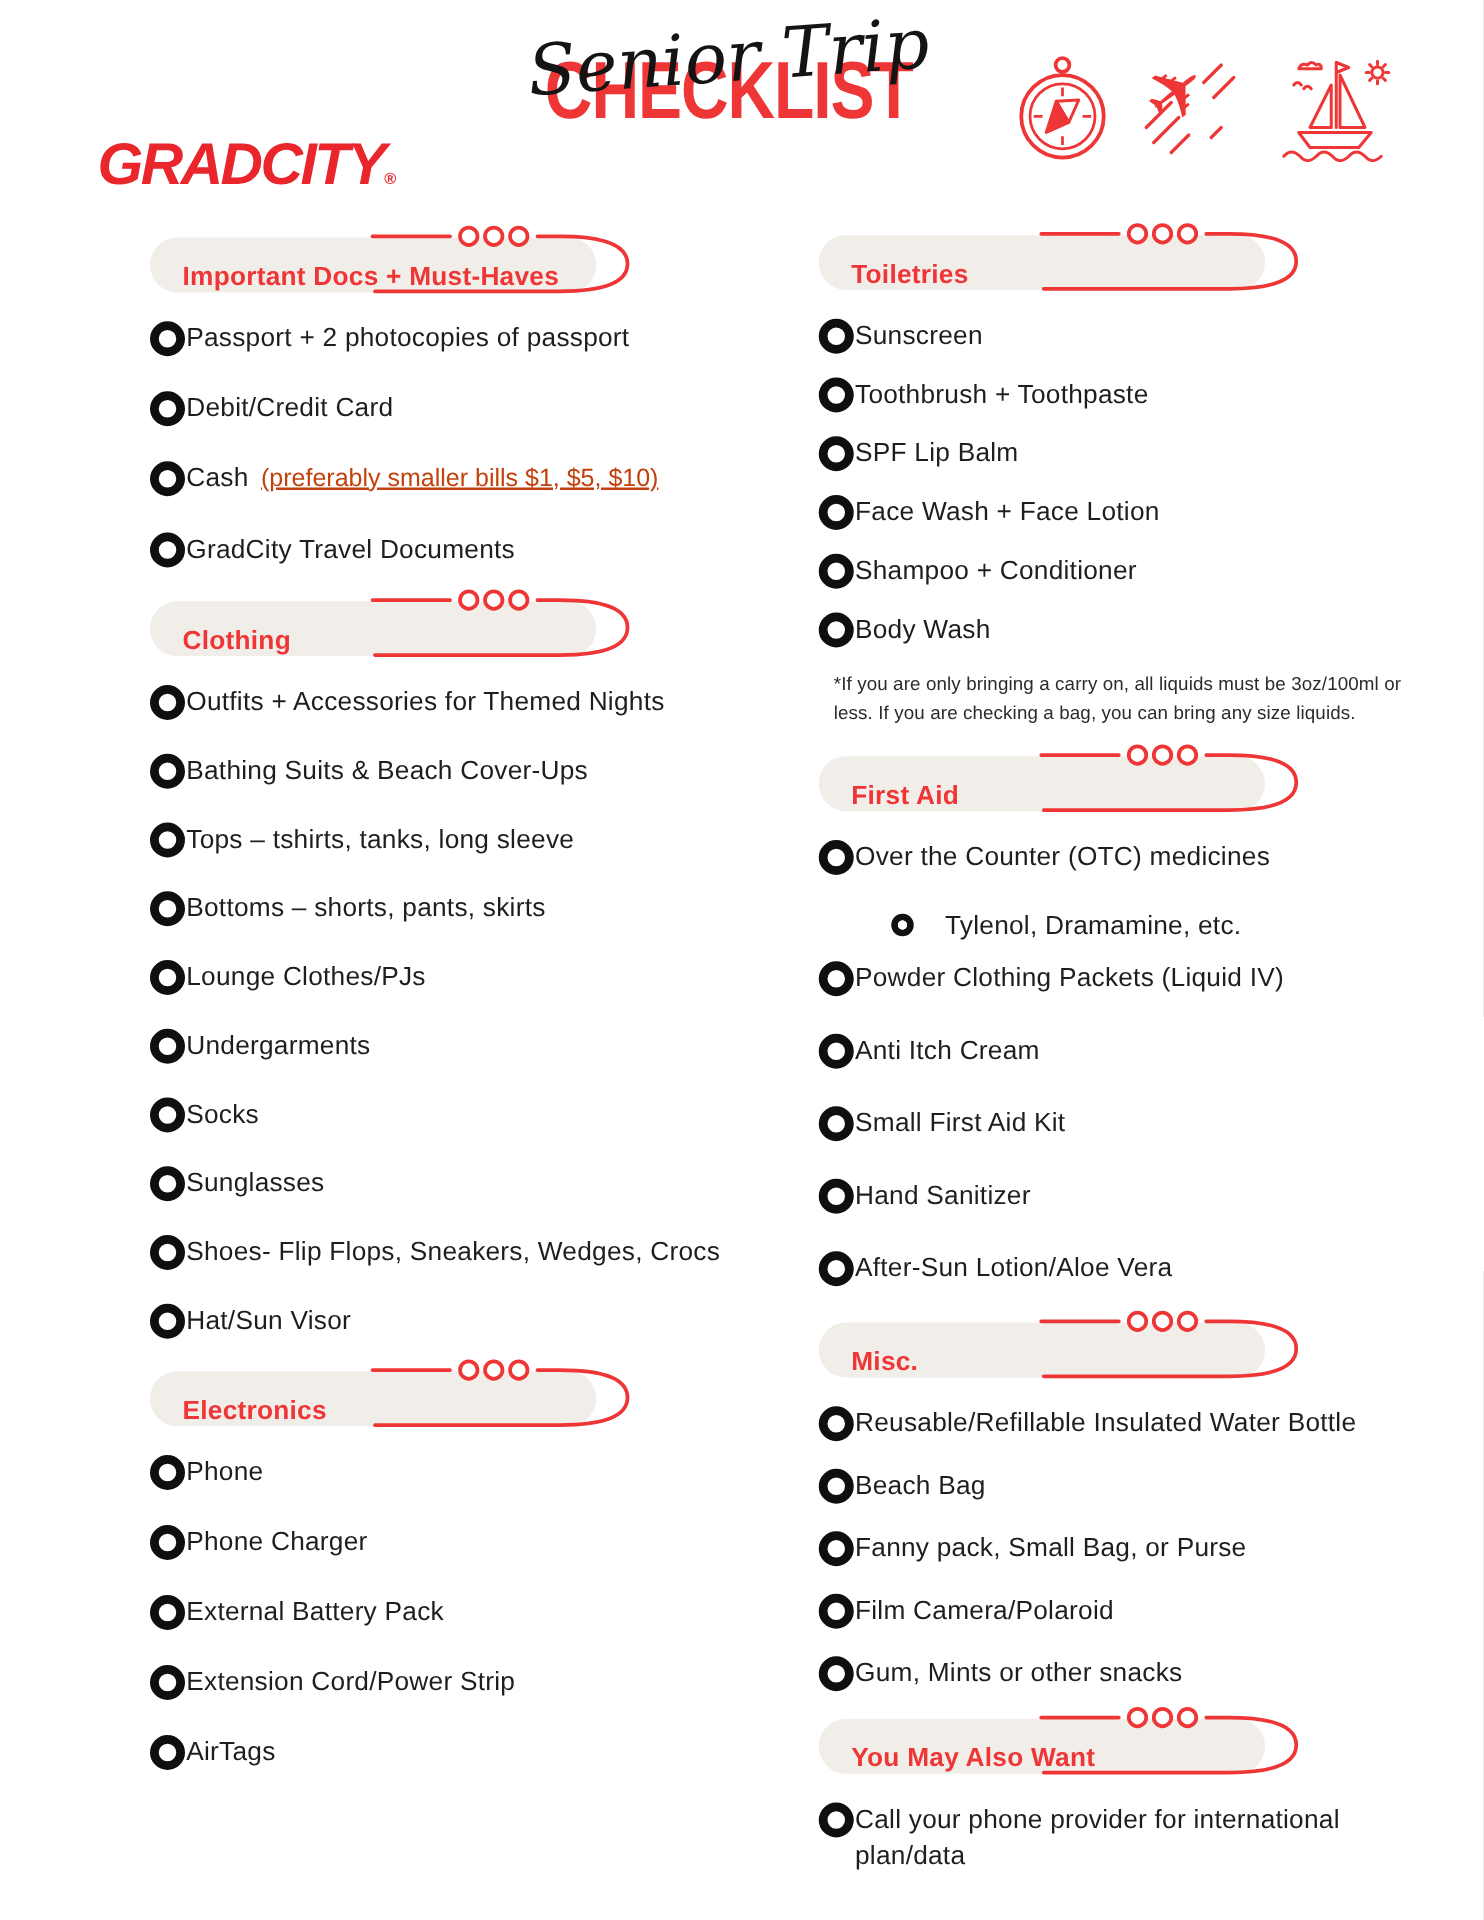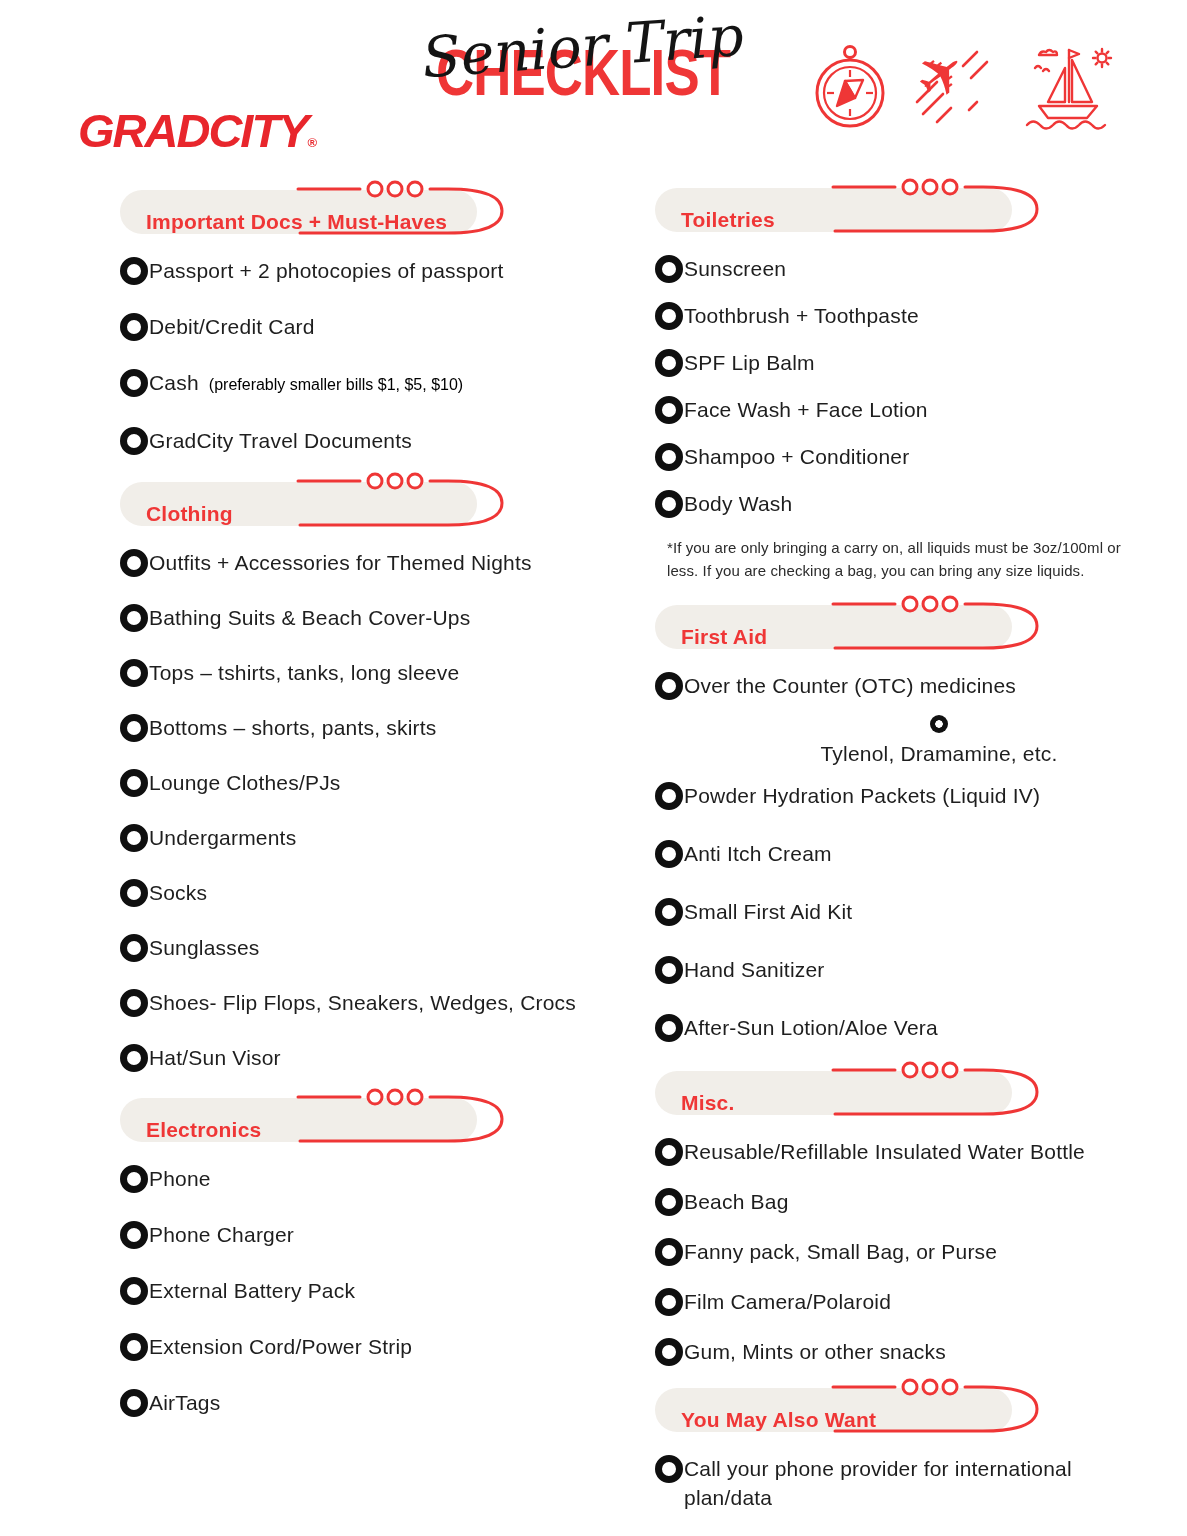--- a/index.html
+++ b/index.html
@@ -39,22 +39,22 @@
         display:flex;align-items:flex-end;padding-left:26px;margin-bottom:22px;}
   .sec-title .t{font-size:21px;font-weight:bold;color:var(--red);letter-spacing:.2px;}
   .deco{position:absolute;left:176px;top:-12px;width:210px;height:66px;z-index:2;}
   .ds{fill:none;stroke:var(--red);stroke-width:3;stroke-linecap:round;}
   .dc{fill:#fff;stroke:var(--red);stroke-width:3;}
 
   
   .item{display:flex;align-items:flex-start;gap:1px;}
   .ring{flex:none;width:28px;height:28px;border:7.5px solid #0f0f0f;border-radius:50%;margin-top:1px;}
   .label{font-size:21px;color:var(--ink);line-height:29px;letter-spacing:.2px;max-width:440px;}
-  .small-note{font-size:16px;color:#000000;margin-left:10px;letter-spacing:0;}
-  .subitem{display:flex;align-items:center;gap:6px;margin:15px 0 13px 58px;flex-direction:column;}
+  .small-note{font-size:20px;color:#c2410c;margin-left:10px;letter-spacing:0;text-decoration:underline;}
+  .subitem{display:flex;align-items:center;gap:25px;margin:26px 0 13px 58px;}
   .dot{flex:none;width:18px;height:18px;border-radius:50%;
        background:radial-gradient(circle,#ffffff 0 3.5px,#111 4px);}
   .liquids-note{font-size:15px;color:#2b2b2b;line-height:1.55;
        margin:4px 0 0 12px;max-width:460px;letter-spacing:.1px;}
 
   
   .sec-docs .item{margin-bottom:27px;}
   .sec-clothing .item{margin-bottom:26px;}
   .sec-electronics{margin-top:12px;}
   .sec-electronics .item{margin-bottom:27px;}
@@ -303,21 +303,21 @@
       <div class="item" style="margin-bottom:0;">
           <span class="ring"></span>
           <span class="label">Over the Counter (OTC) medicines</span>
         </div>
       <div class="subitem">
           <span class="dot"></span>
           <span class="label">Tylenol, Dramamine, etc.</span>
         </div>
       <div class="item">
           <span class="ring"></span>
-          <span class="label">Powder Hydration Packets (Liquid IV)</span>
+          <span class="label">Powder Clothing Packets (Liquid IV)</span>
         </div>
       <div class="item">
           <span class="ring"></span>
           <span class="label">Anti Itch Cream</span>
         </div>
       <div class="item">
           <span class="ring"></span>
           <span class="label">Small First Aid Kit</span>
         </div>
       <div class="item">

